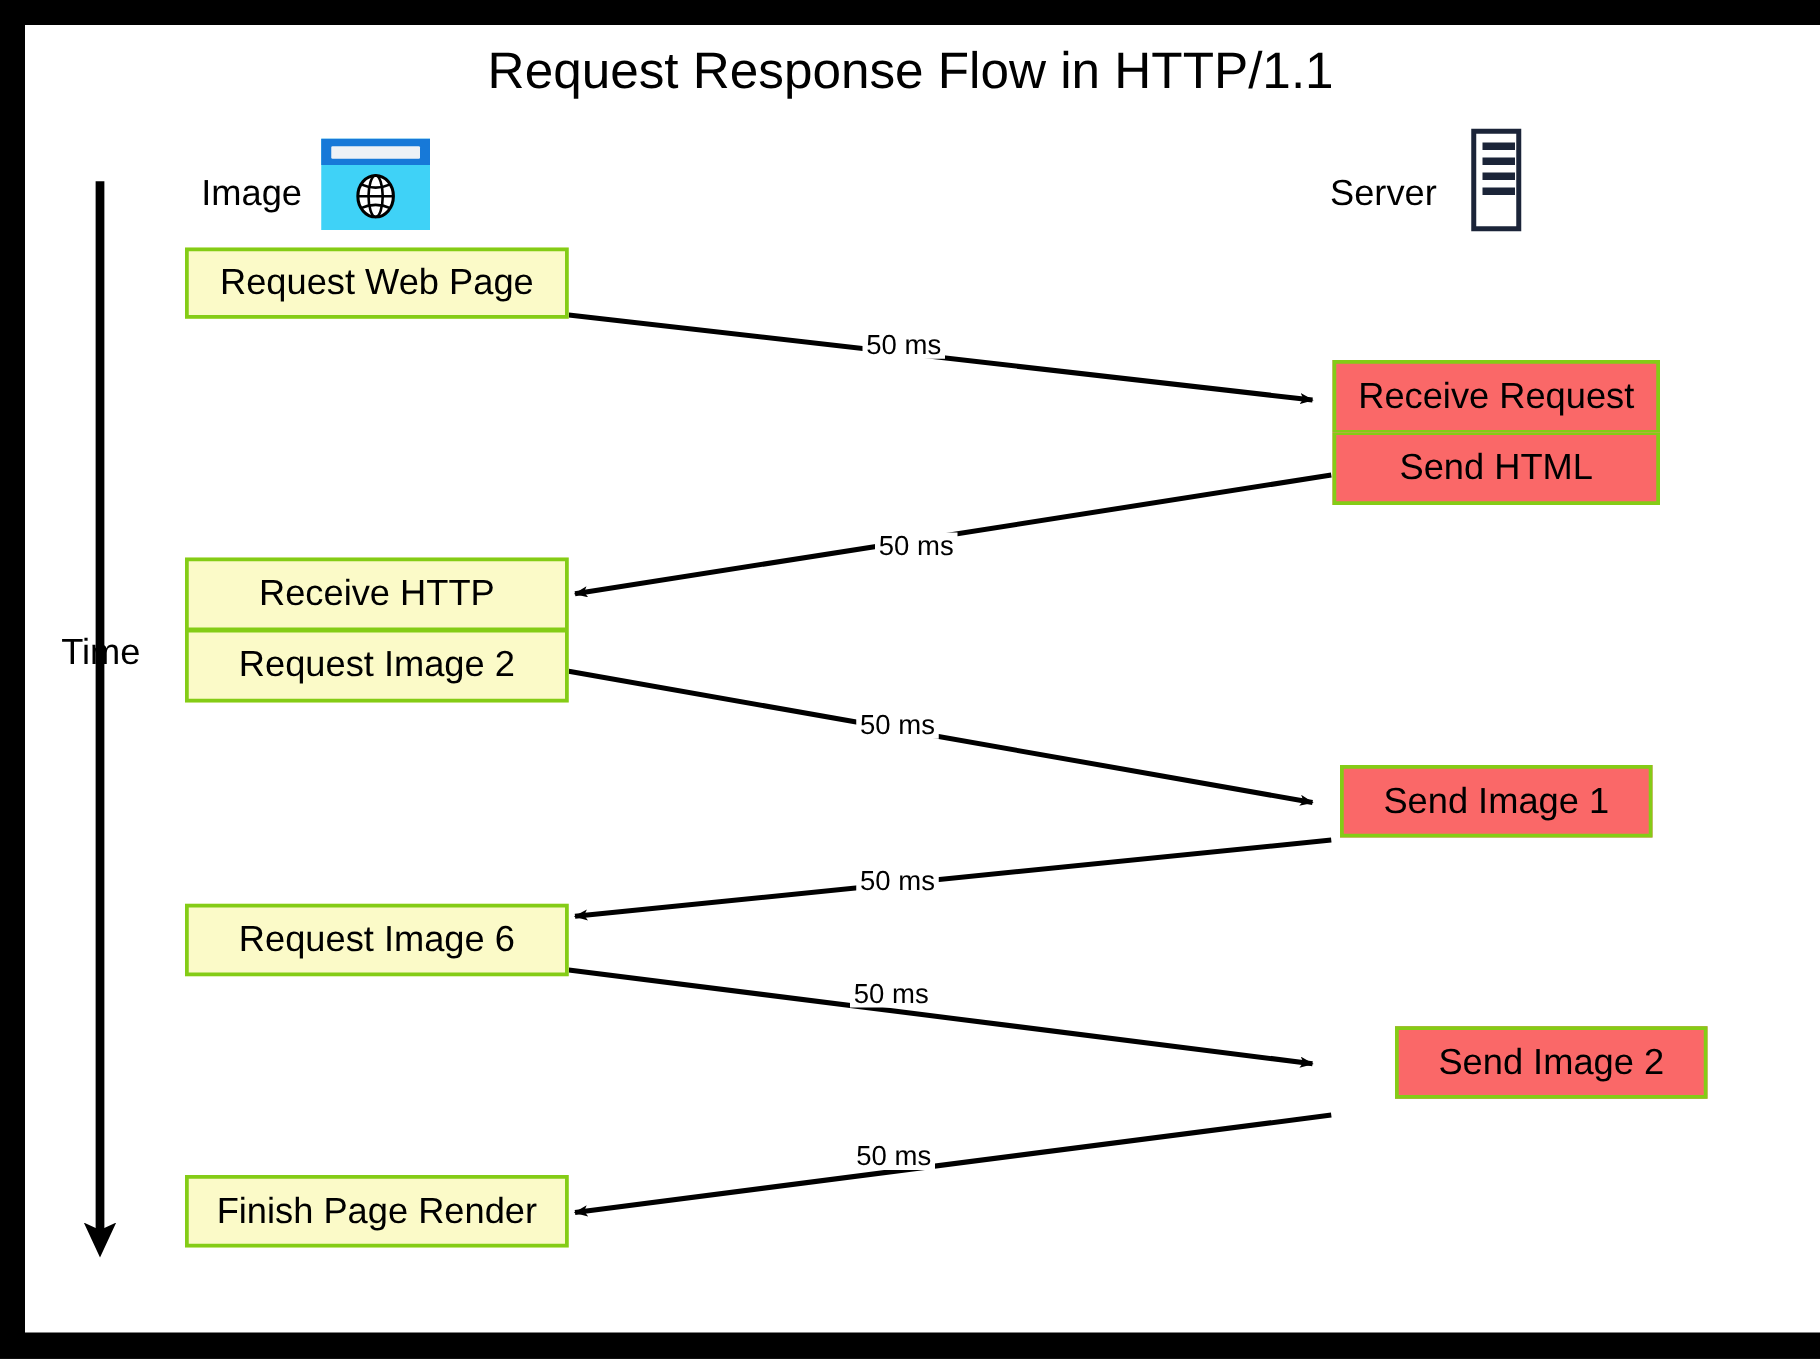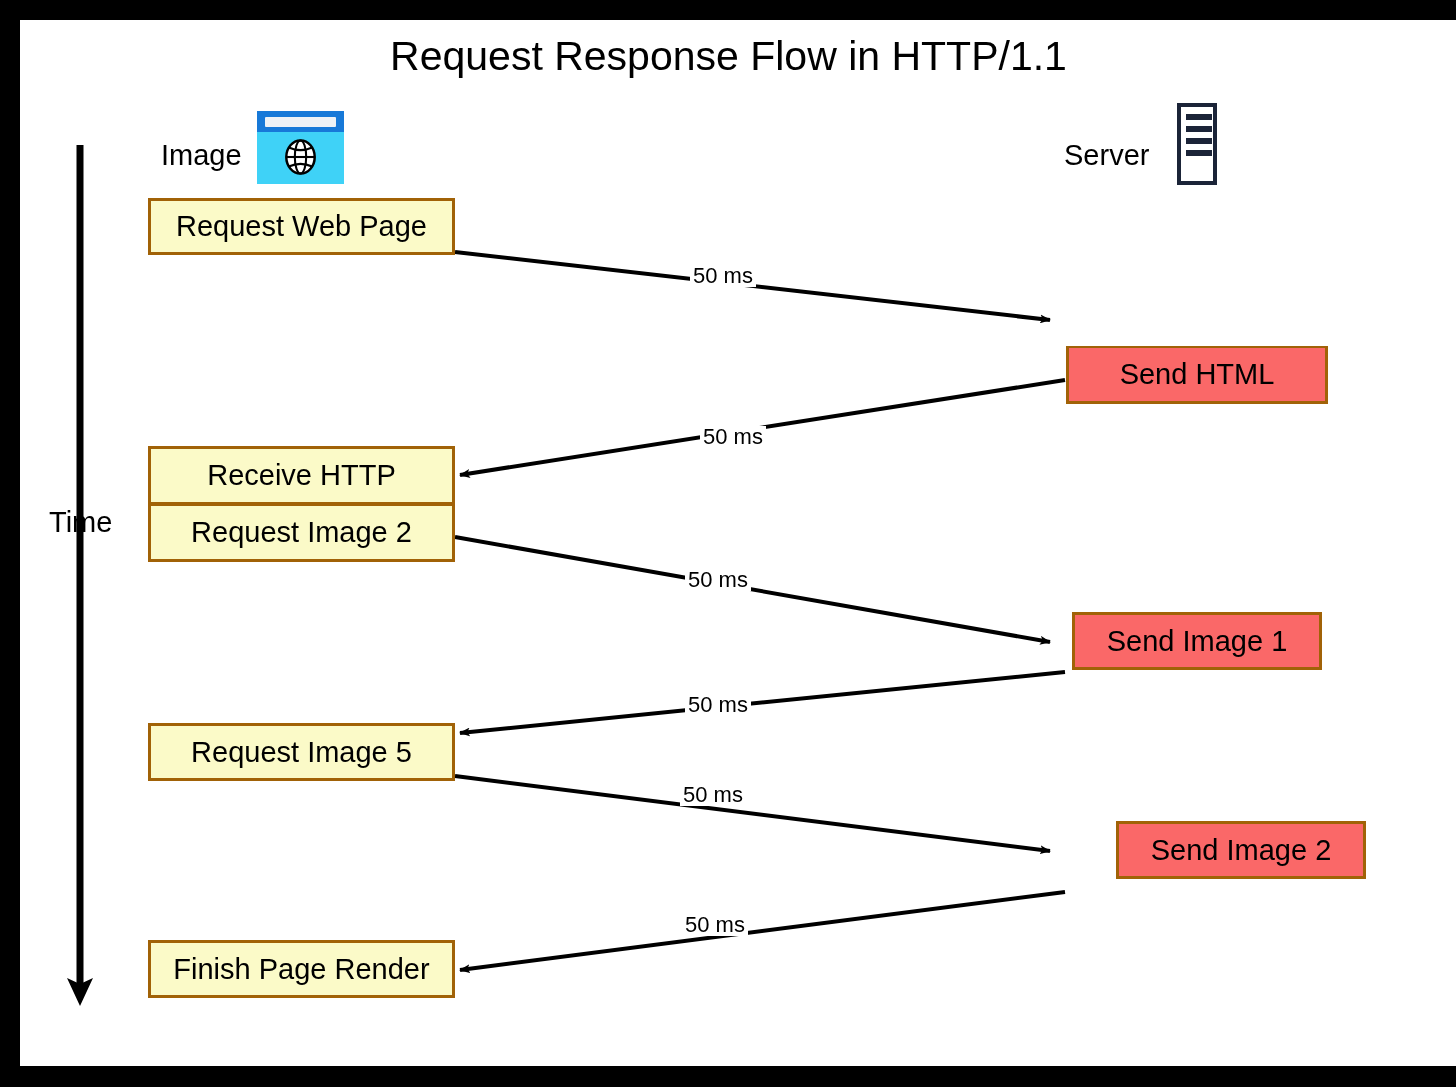--- a/index.html
+++ b/index.html
@@ -99,21 +99,21 @@
     left: 5px;
     width: 26px;
     height: 6px;
     background: #1b2438;
   }
 
   
   .node {
     position: absolute;
     box-sizing: border-box;
-    border: 3px solid #a16207;
+    border: 3px solid #84cc16;
     display: flex;
     align-items: center;
     justify-content: center;
     font-size: 29px;
     color: #000000;
     white-space: nowrap;
     line-height: 1;
   }
   .node.client-node { background: #fbfac8; }
   .node.server-node { background: #fa6868; }
@@ -191,27 +191,30 @@
   </div>
 
   <div class="node client-node stack-top" style="left:128px; top:426px; width:307px; height:58px;">
     <span>Receive HTTP</span>
   </div>
   <div class="node client-node stack-bottom" style="left:128px; top:484px; width:307px; height:58px;">
     <span>Request Image 2</span>
   </div>
 
   <div class="node client-node" style="left:128px; top:703px; width:307px; height:58px;">
-    <span>Request Image 5</span>
+    <span>Request Image 6</span>
   </div>
 
   <div class="node client-node" style="left:128px; top:920px; width:307px; height:58px;">
     <span>Finish Page Render</span>
   </div>
 
+  <div class="node server-node stack-top" style="left:1046px; top:268px; width:262px; height:58px;">
+    <span>Receive Request</span>
+  </div>
   <div class="node server-node stack-bottom" style="left:1046px; top:326px; width:262px; height:58px;">
     <span>Send HTML</span>
   </div>
 
   <div class="node server-node" style="left:1052px; top:592px; width:250px; height:58px;">
     <span>Send Image 1</span>
   </div>
 
   <div class="node server-node" style="left:1096px; top:801px; width:250px; height:58px;">
     <span>Send Image 2</span>

